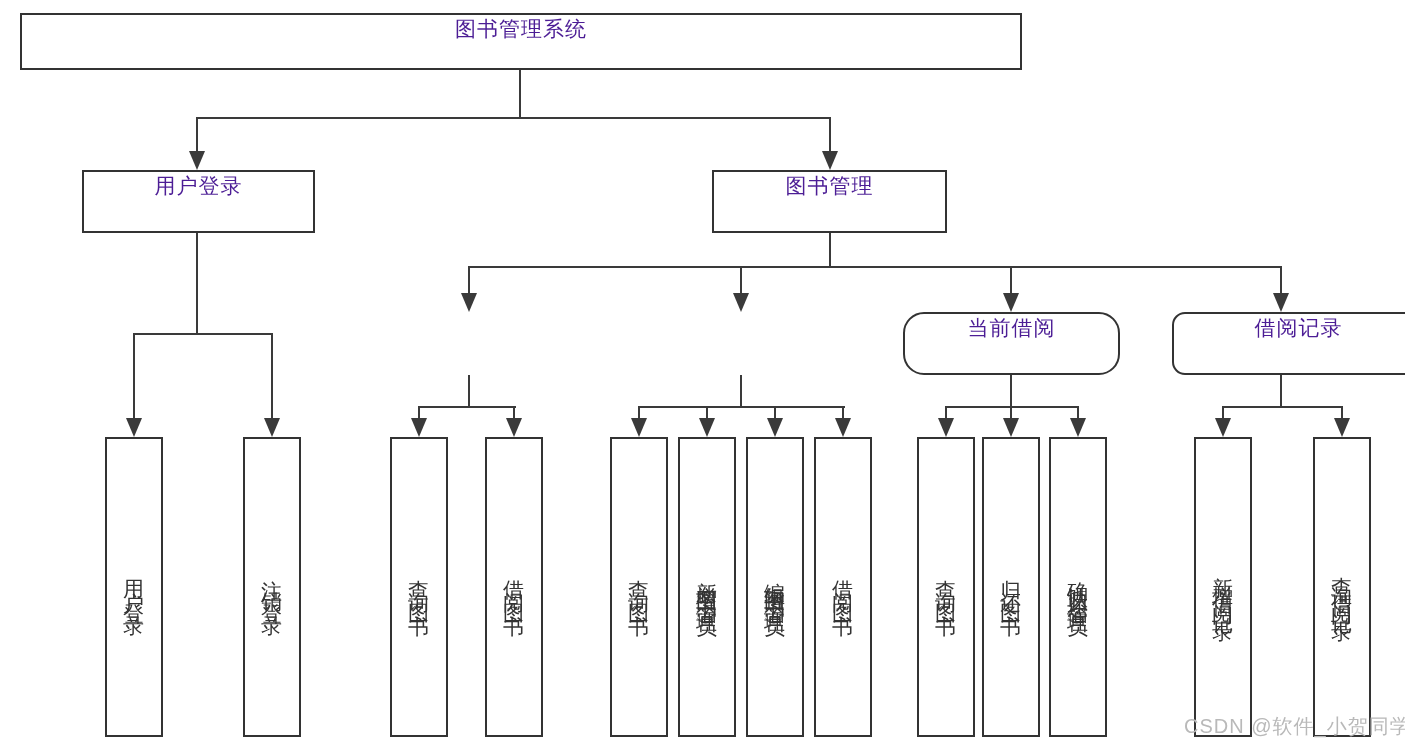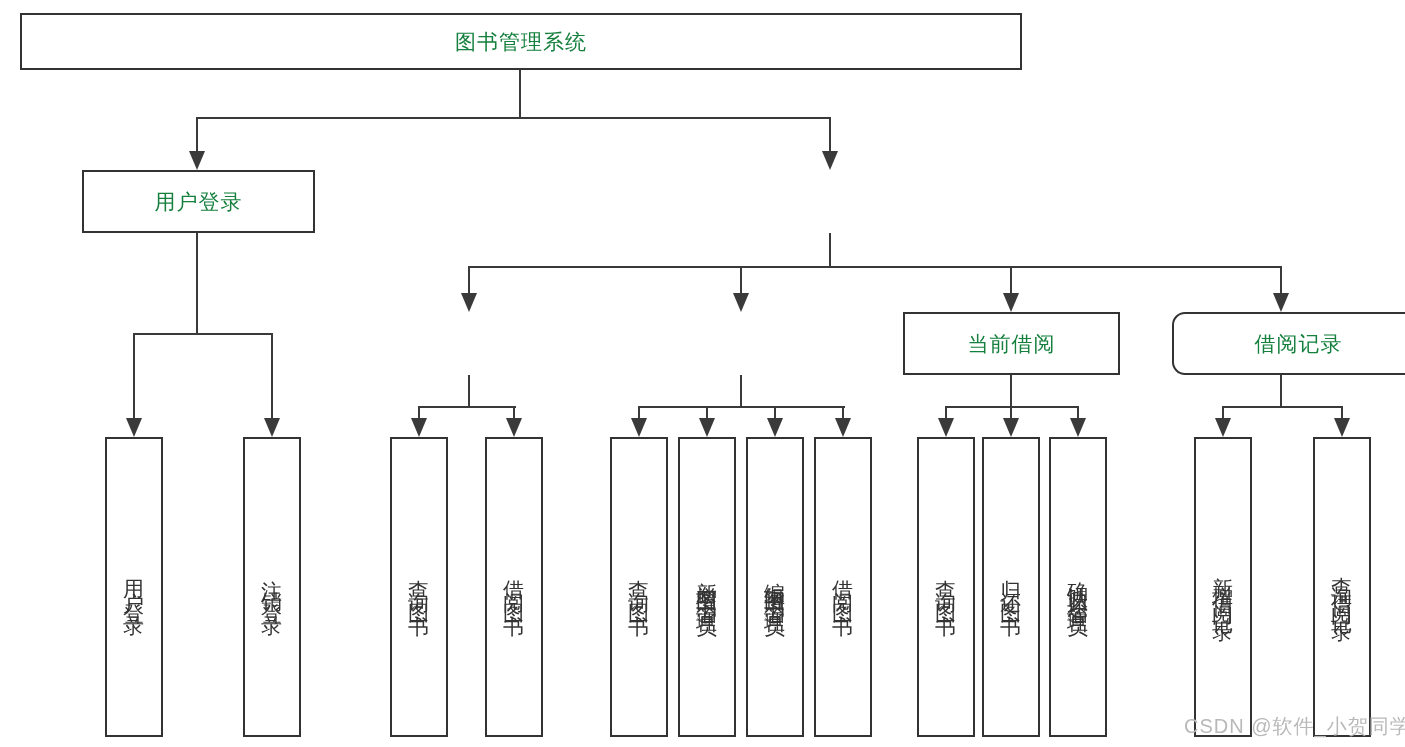--- a/index.html
+++ b/index.html
@@ -3,22 +3,22 @@
 <meta charset="utf-8">
 <style>
   html,body{margin:0;padding:0;background:#ffffff;}
   body{width:1405px;height:747px;font-family:"Liberation Sans","DejaVu Sans",sans-serif;}
   .canvas{position:relative;width:1405px;height:747px;background:#ffffff;overflow:hidden;}
   .line{position:absolute;background:#3a3a3a;}
   .arrow{position:absolute;width:0;height:0;
          border-left:8px solid transparent;border-right:8px solid transparent;
          border-top:19px solid #3a3a3a;}
   .node{position:absolute;box-sizing:border-box;background:#ffffff;border:2px solid #333333;
-        display:flex;align-items:center;justify-content:center;
-        font-size:21px;color:#15803d;letter-spacing:1px;white-space:nowrap;}
+        display:flex;justify-content:center;
+        font-size:21px;color:#4c1d95;letter-spacing:1px;white-space:nowrap;}
   .leaf{position:absolute;box-sizing:border-box;top:437px;height:300px;width:58px;
         background:#ffffff;border:2px solid #333333;
         display:flex;align-items:center;justify-content:center;color:#333333;}
   .leaf span{writing-mode:vertical-rl;text-orientation:mixed;font-size:21px;line-height:1;}
   .len4 span{letter-spacing:12px;}
   .len6 span{letter-spacing:9px;}
   .len9 span{letter-spacing:5px;}
   .watermark{position:absolute;left:1184px;top:713px;font-size:20px;color:#b9b9b9;
              letter-spacing:1px;z-index:5;white-space:nowrap;}
 </style>
@@ -87,24 +87,27 @@
   <div class="arrow" style="left:1334px;top:418px;"></div>
 
   <div class="node" style="left:20px;top:13px;width:1002px;height:57px;">
     <span>图书管理系统</span>
   </div>
 
   <div class="node" style="left:82px;top:170px;width:233px;height:63px;">
     <span>用户登录</span>
   </div>
 
+  <div class="node" style="left:712px;top:170px;width:235px;height:63px;">
+    <span>图书管理</span>
+  </div>
 
 
 
-  <div class="node" style="left:903px;top:312px;width:217px;height:63px;">
+  <div class="node" style="left:903px;top:312px;width:217px;height:63px;border-radius:21px;">
     <span>当前借阅</span>
   </div>
 
   <div class="node" style="left:1172px;top:312px;width:253px;height:63px;border-radius:13px;">
     <span>借阅记录</span>
   </div>
 
   <div class="leaf len4" style="left:105px;">
     <span>用户登录</span>
   </div>

